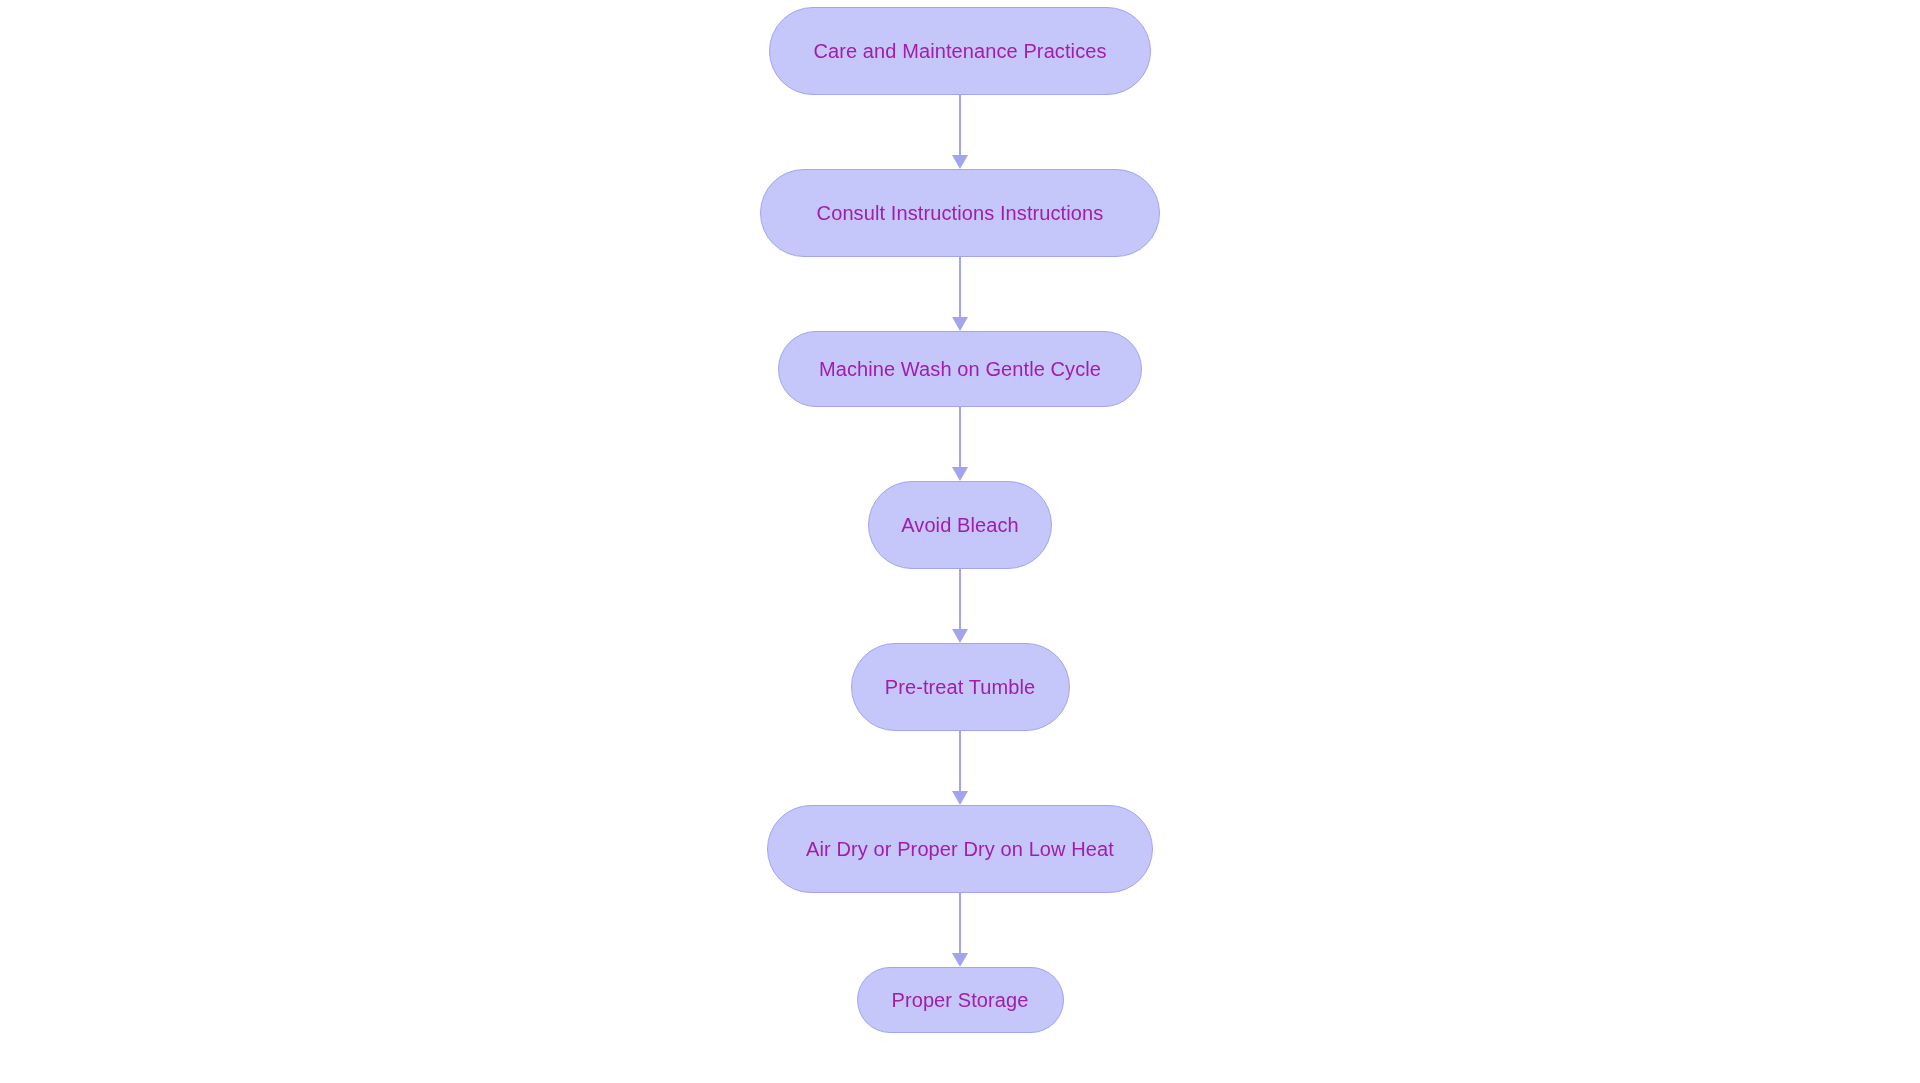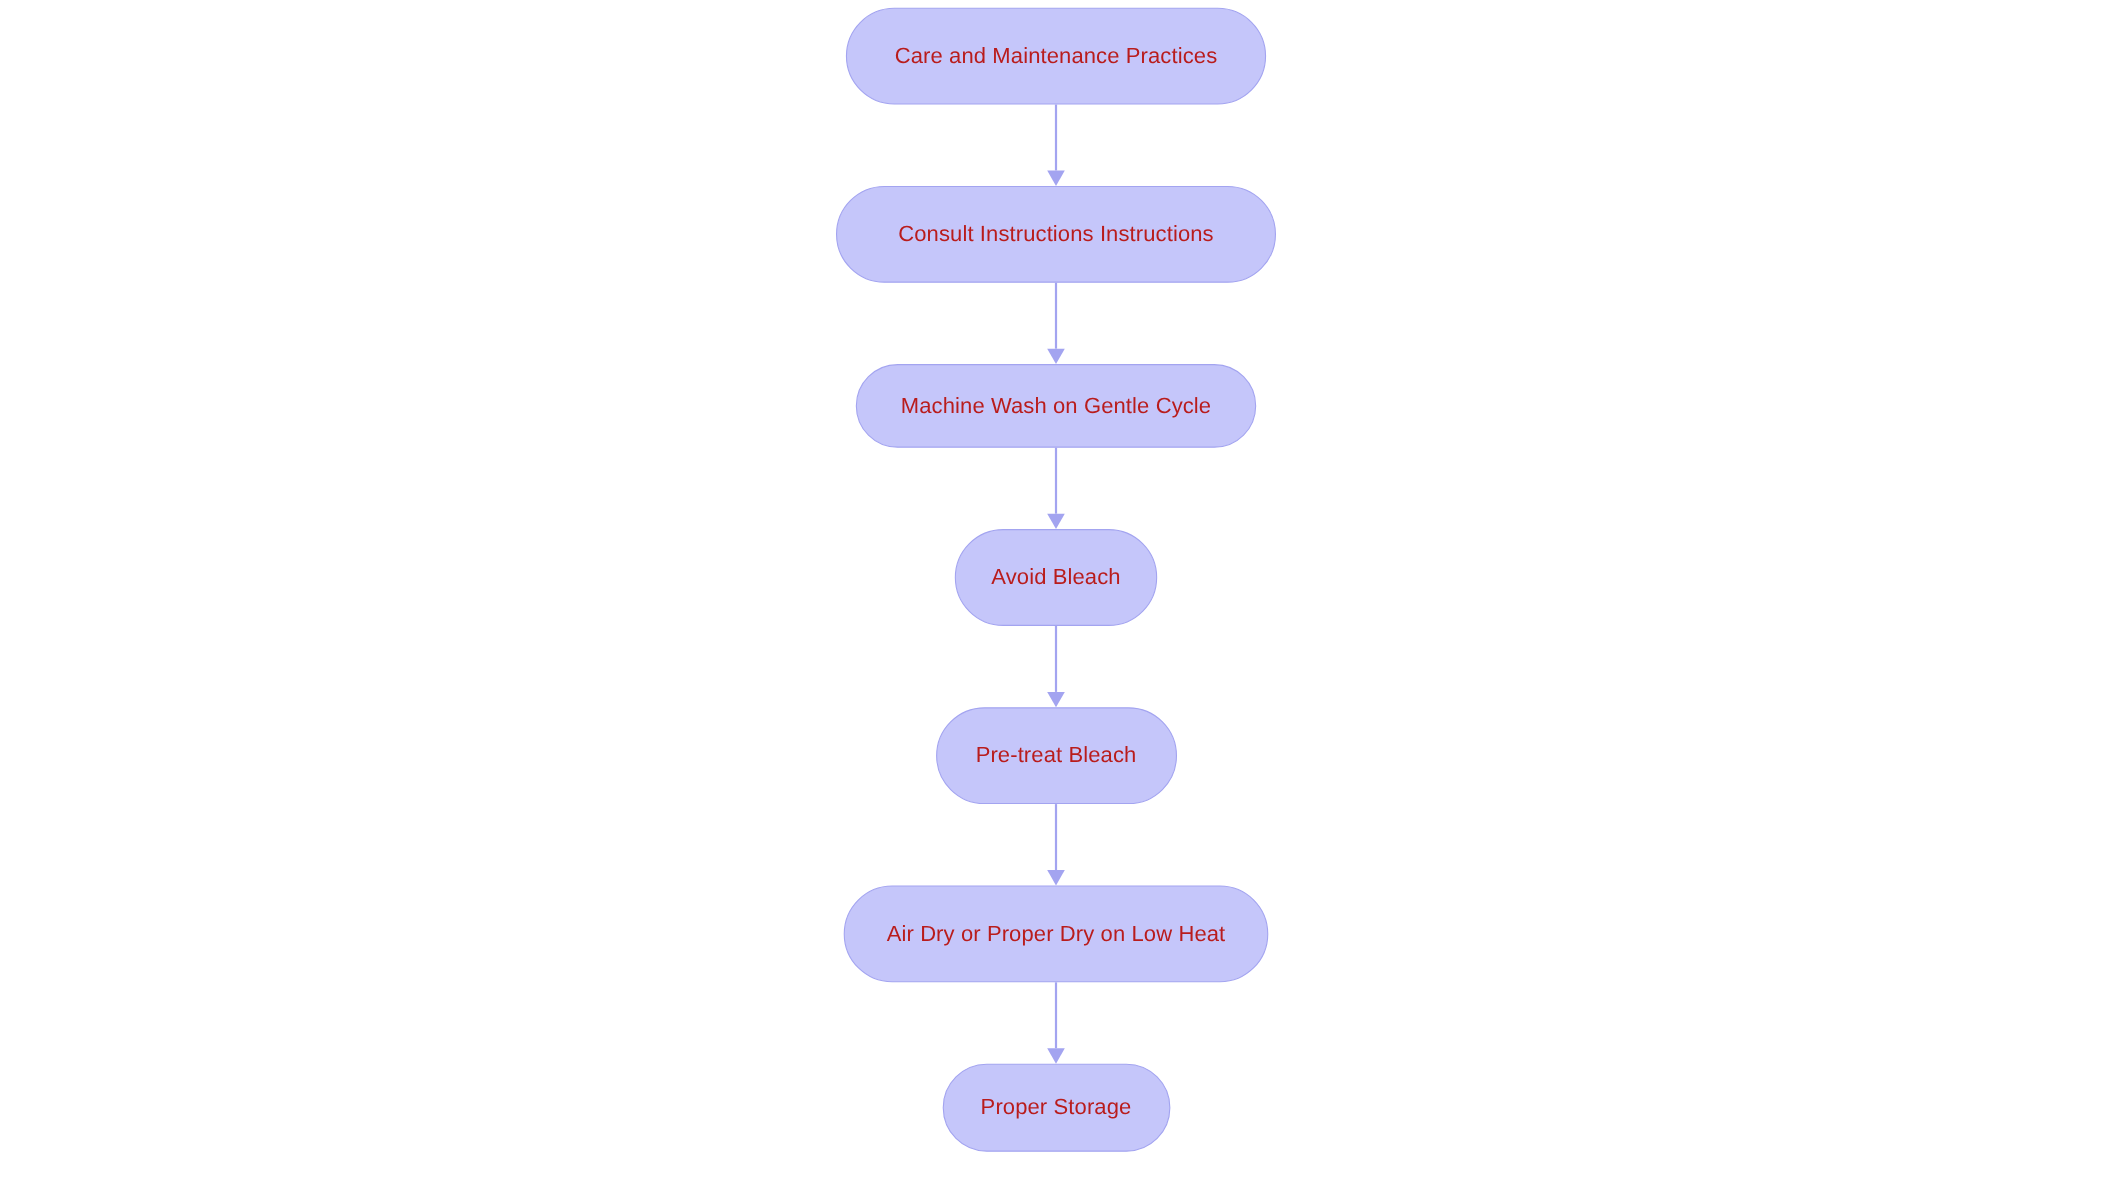--- a/index.html
+++ b/index.html
@@ -33,21 +33,21 @@
   }
 
   .node {
     box-sizing: border-box;
     display: flex;
     align-items: center;
     justify-content: center;
     background: #c5c6fa;
     border: 1.6px solid #a3a4f0;
     border-radius: 999px;
-    color: #b91c1c;
+    color: #a21caf;
     font-size: 20px;
     font-weight: 400;
     letter-spacing: 0.1px;
     line-height: 1;
     white-space: nowrap;
     user-select: none;
   }
 
   .node-label {
     display: block;
@@ -114,35 +114,35 @@
     <div class="node" style="width:184px;height:88px;">
       <span class="node-label">Avoid Bleach</span>
     </div>
 
     <div class="connector" style="height:74px;">
       <div class="connector-line"></div>
       <div class="connector-head"></div>
     </div>
 
     <div class="node" style="width:219px;height:88px;">
-      <span class="node-label">Pre-treat Bleach</span>
+      <span class="node-label">Pre-treat Tumble</span>
     </div>
 
     <div class="connector" style="height:74px;">
       <div class="connector-line"></div>
       <div class="connector-head"></div>
     </div>
 
     <div class="node" style="width:386px;height:88px;">
       <span class="node-label">Air Dry or Proper Dry on Low Heat</span>
     </div>
 
     <div class="connector" style="height:74px;">
       <div class="connector-line"></div>
       <div class="connector-head"></div>
     </div>
 
-    <div class="node" style="width:207px;height:80px;align-items:center;">
+    <div class="node" style="width:207px;height:66px;align-items:center;">
       <span class="node-label">Proper Storage</span>
     </div>
 
   </div>
 </div>
 
 </body></html>

